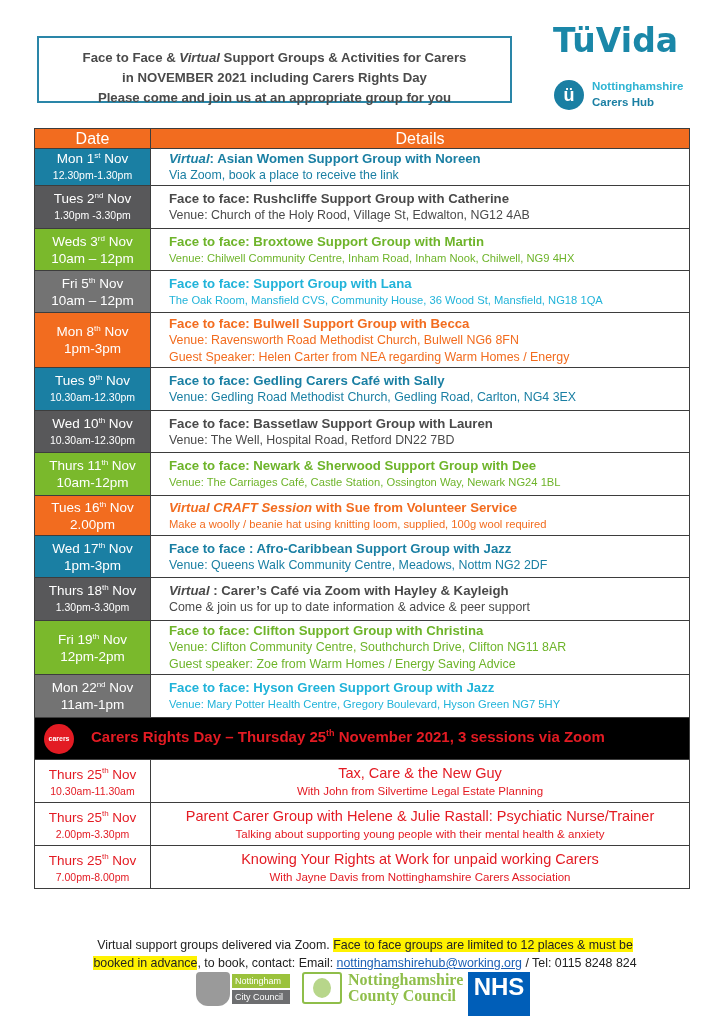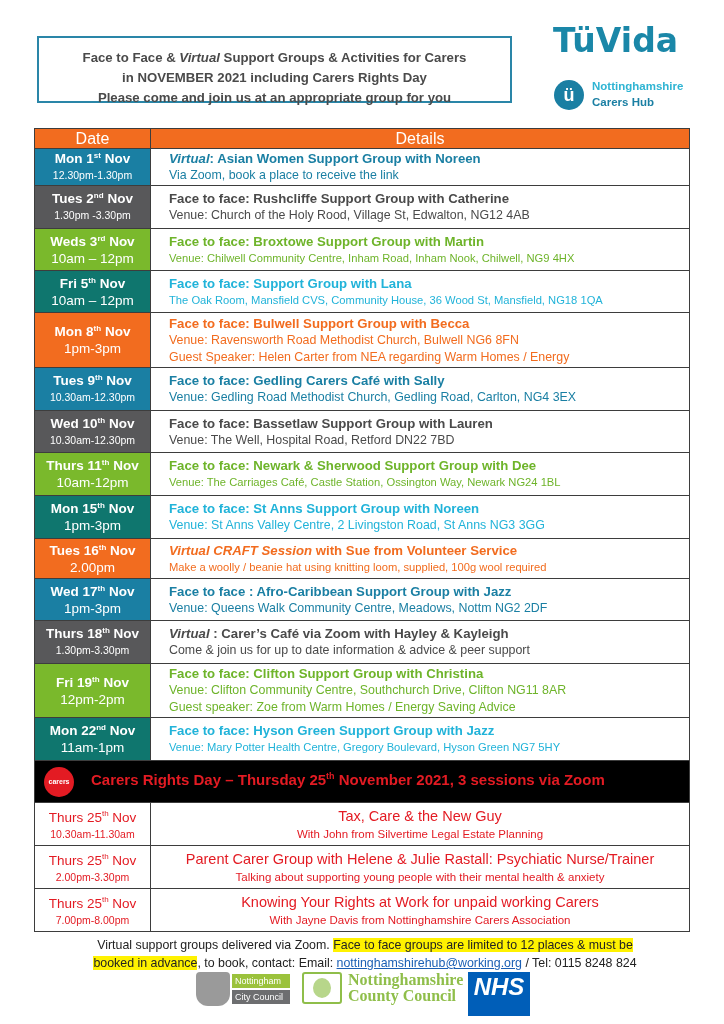--- a/index.html
+++ b/index.html
@@ -31,34 +31,34 @@
     position: absolute; left: 34px; top: 128px; width: 655px;
     border-collapse: collapse; table-layout: fixed;
   }
   .schedule td, .schedule th { border: 1px solid #3d3d3d; }
   .schedule col.c-date { width: 116px; }
   .schedule col.c-det { width: 539px; }
   .hdr th {
     background: #f26c1f; color: #fff; font-weight: normal; font-size: 16px; height: 20px; line-height: 18px;
   }
   .date-cell { color: #fff; text-align: center; vertical-align: middle; line-height: 17px; padding: 1px 0; }
-  .date-cell .d { font-size: 13.5px; display: block; font-weight: bold; }
+  .date-cell .d { font-size: 13.5px; display: block; }
   .date-cell .d sup { font-size: 8px; vertical-align: super; line-height: 0; }
   .date-cell .t { display: block; font-size: 13.5px; }
   .date-cell .t.small { font-size: 10.5px; }
   .det-cell { vertical-align: middle; padding: 1px 18px; background: #fff; }
   .det-cell .title { display: block; font-weight: bold; font-size: 13.2px; line-height: 17px; }
   .det-cell .title em { font-style: italic; }
   .det-cell .line { display: block; font-size: 12.4px; line-height: 17px; }
   .det-cell .line.tight { font-size: 11.2px; }
 
   .bg-teal { background: #1a7fa3; }
   .bg-grey { background: #58585a; }
   .bg-green { background: #7ab92c; }
-  .bg-cyan { background: #0f766e; }
+  .bg-cyan { background: #737373; }
   .bg-orange { background: #f26c1f; }
   .fg-teal { color: #1a7fa3; }
   .fg-grey { color: #4a4a4a; }
   .fg-green { color: #6eb42a; }
   .fg-cyan { color: #21b3d9; }
   .fg-orange { color: #f26c1f; }
 
   .crd-row td { height: 42px; background: #000000; }
   .crd-banner { position: relative; text-align: left; }
   .crd-icon {
@@ -85,21 +85,21 @@
   .link { color: #1a5fb4; text-decoration: underline; }
 
   .partners { position: absolute; top: 970px; left: 190px; width: 360px; height: 36px; }
   .crest { position: absolute; left: 6px; top: 2px; width: 34px; height: 34px; background: #9a9a9a; border-radius: 4px 4px 12px 12px; }
   .ncc1 { position: absolute; left: 42px; top: 4px; width: 58px; height: 14px; background: #9bc23c; color: #fff; font-size: 9px; line-height: 14px; padding-left: 3px; }
   .ncc2 { position: absolute; left: 42px; top: 20px; width: 58px; height: 14px; background: #6d6e70; color: #fff; font-size: 9px; line-height: 14px; padding-left: 3px; }
   .tree { position: absolute; left: 112px; top: 2px; width: 40px; height: 32px; border: 2px solid #8fbe4a; border-radius: 3px; }
   .tree::after { content: ""; position: absolute; left: 9px; top: 4px; width: 18px; height: 20px; border-radius: 50%; background: #b7d68a; }
   .cc1 { position: absolute; left: 158px; top: 1px; font-family: "Liberation Serif", serif; font-weight: bold; font-size: 16px; color: #8fbe4a; line-height: 17px; }
   .cc2 { position: absolute; left: 158px; top: 17px; font-family: "Liberation Serif", serif; font-weight: bold; font-size: 16px; color: #8fbe4a; line-height: 17px; }
-  .nhs { position: absolute; left: 278px; top: 2px; width: 62px; height: 44px; background: #005eb8; color: #fff; font-weight: bold; font-style: italic; font-size: 24px; text-align: center; line-height: 30px; }
+  .nhs { position: absolute; left: 278px; top: 2px; width: 62px; height: 44px; background: #005eb8; color: #fff; font-weight: bold; font-size: 24px; text-align: center; line-height: 30px; }
 </style>
 </head>
 <body>
 
 <div class="title-box">
   <div><span>Face to Face &amp; </span><em>Virtual</em><span> Support Groups &amp; Activities for Carers</span></div>
   <div>in NOVEMBER 2021 including Carers Rights Day</div>
   <div>Please come and join us at an appropriate group for you</div>
 </div>
 
@@ -203,30 +203,20 @@
     <td class="date-cell bg-green">
           <span class="d"><span>Thurs 11</span><sup>th</sup><span> Nov</span></span>
           <span class="t">10am-12pm</span>
         </td>
     <td class="det-cell fg-green">
           <span class="title">Face to face: Newark &amp; Sherwood Support Group with Dee</span>
           <span class="line tight">Venue: The Carriages Café, Castle Station, Ossington Way, Newark NG24 1BL</span>
         </td>
   </tr>
 
-  <tr style="height:43px">
-    <td class="date-cell bg-cyan">
-          <span class="d"><span>Mon 15</span><sup>th</sup><span> Nov</span></span>
-          <span class="t">1pm-3pm</span>
-        </td>
-    <td class="det-cell fg-cyan">
-          <span class="title">Face to face: St Anns Support Group with Noreen</span>
-          <span class="line">Venue: St Anns Valley Centre, 2 Livingston Road, St Anns NG3 3GG</span>
-        </td>
-  </tr>
 
   <tr style="height:40px">
     <td class="date-cell bg-orange">
           <span class="d"><span>Tues 16</span><sup>th</sup><span> Nov</span></span>
           <span class="t">2.00pm</span>
         </td>
     <td class="det-cell fg-orange">
           <span class="title"><em>Virtual CRAFT Session</em><span> with Sue from Volunteer Service</span></span>
           <span class="line tight">Make a woolly / beanie hat using knitting loom, supplied, 100g wool required</span>
         </td>

